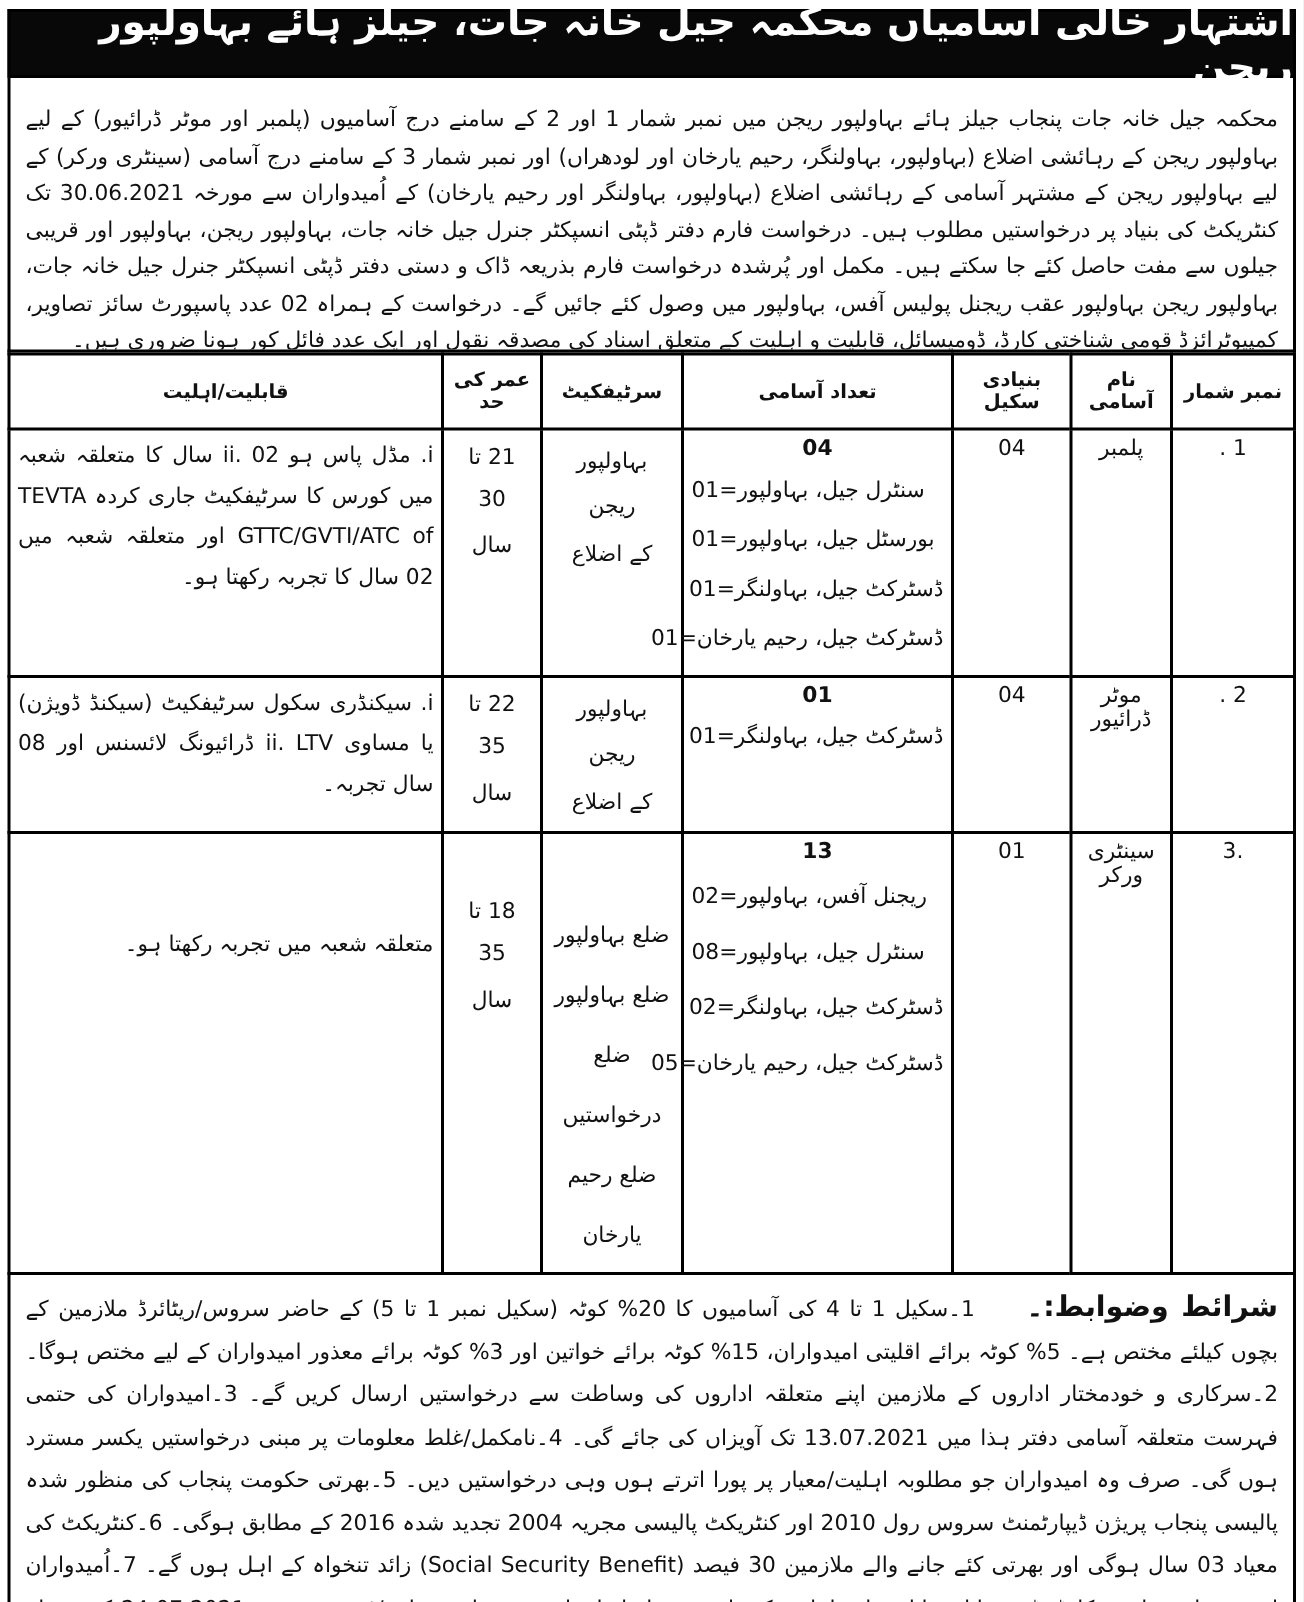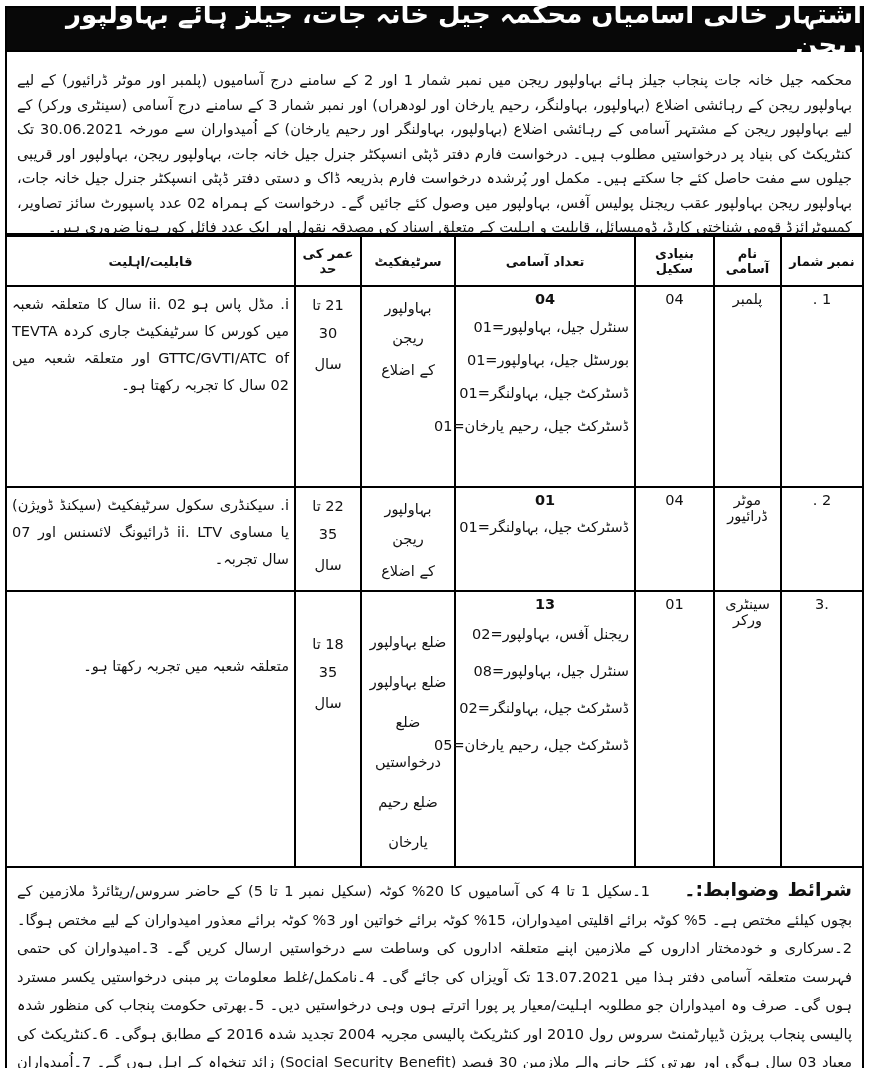--- a/index.html
+++ b/index.html
@@ -38,31 +38,31 @@
   .col-serial { width:82px; }
   .col-post   { width:67px; }
   .col-scale  { width:79px; }
   .col-count  { width:180px; }
   .col-dom    { width:94px; }
   .col-age    { width:66px; }
   .col-qual   { width:auto; }
   td.c { text-align:center; }
   td.qual { text-align:justify; padding:8px 10px; line-height:27px; }
   .count-total { font-weight:bold; text-align:center; margin-bottom:4px; }
-  .count-line { text-align:right; white-space:nowrap; }
-  .row-1 td { height:201px; }
+  .count-line { text-align:left; white-space:nowrap; }
+  .row-1 td { height:165px; }
   .row-2 td { height:74px; }
   .row-3 td { height:177px; }
   .row-1 .count-line { line-height:33px; }
   .row-2 .count-line { line-height:30px; }
   .row-3 .count-line { line-height:37px; }
   .dom-line { text-align:center; }
   .row-1 .dom-line, .row-2 .dom-line { line-height:30px; margin-top:2px; }
   .row-3 .dom-line { line-height:40px; }
-  .row-3 .dom-cell { padding-top:30px; }
+  .row-3 .dom-cell { padding-top:48px; }
   .age-range { text-align:center; line-height:28px; }
   .age-unit  { text-align:center; line-height:34px; }
   .row-3 .age-cell { padding-top:38px; }
   .row-3 .qual { padding-top:61px; text-align:right; }
   
   .terms-box {
     border:2.5px solid #000; border-top:none; height:321px;
     padding:7px 10px 4px 10px; font-size:14.5px; line-height:28.5px;
     text-align:justify; overflow:hidden;
   }
@@ -133,21 +133,21 @@
           <div class="count-line">ڈسٹرکٹ جیل، بہاولنگر=01</div>
         </td>
         <td>
           <div class="dom-line">بہاولپور ریجن</div>
           <div class="dom-line">کے اضلاع</div>
         </td>
         <td>
           <div class="age-range">22 تا 35</div>
           <div class="age-unit">سال</div>
         </td>
-        <td class="qual">i. سیکنڈری سکول سرٹیفکیٹ (سیکنڈ ڈویژن) یا مساوی ii. LTV ڈرائیونگ لائسنس اور 07 سال تجربہ۔</td>
+        <td class="qual">i. سیکنڈری سکول سرٹیفکیٹ (سیکنڈ ڈویژن) یا مساوی ii. LTV ڈرائیونگ لائسنس اور 08 سال تجربہ۔</td>
       </tr>
       <tr class="row-3">
         <td class="c">.3</td>
         <td class="c">سینٹری ورکر</td>
         <td class="c">01</td>
         <td>
           <div class="count-total">13</div>
           <div class="count-line">ریجنل آفس، بہاولپور=02</div>
           <div class="count-line">سنٹرل جیل، بہاولپور=08</div>
           <div class="count-line">ڈسٹرکٹ جیل، بہاولنگر=02</div>

